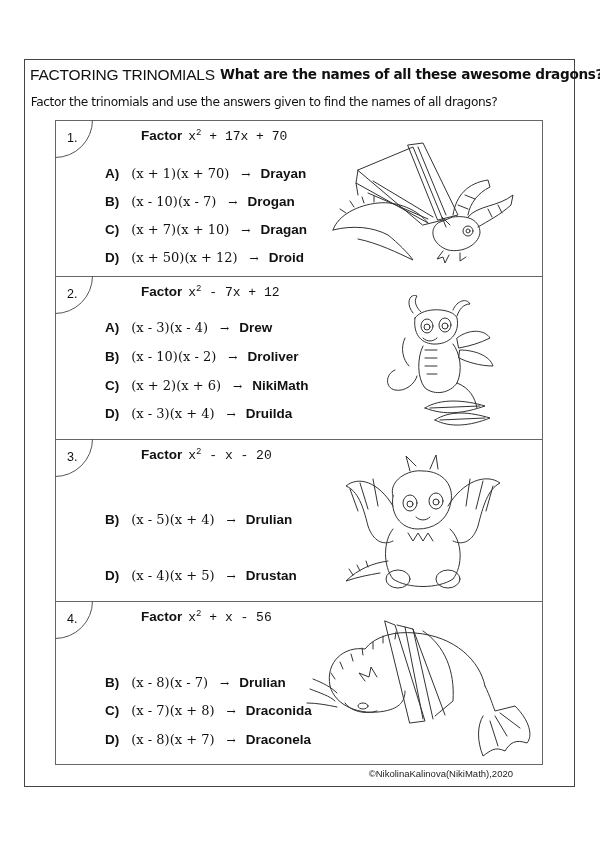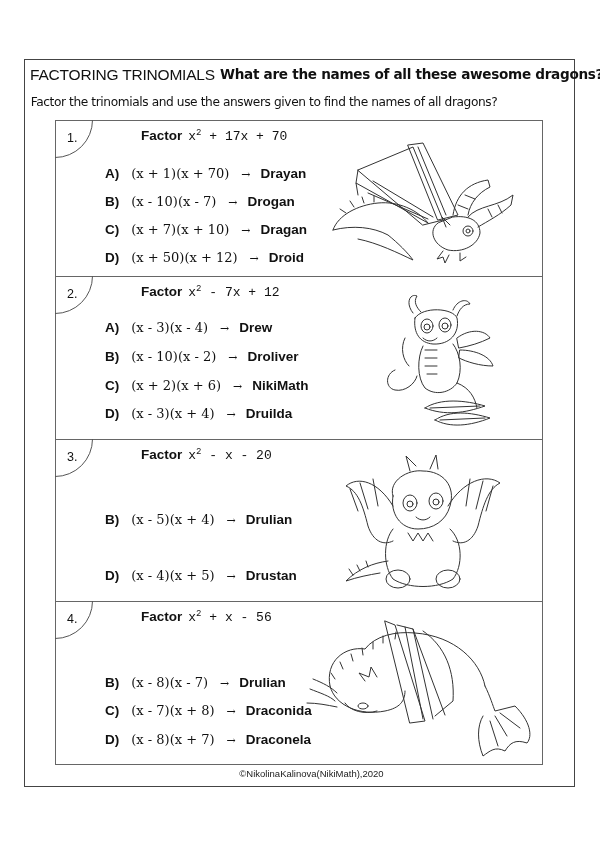--- a/index.html
+++ b/index.html
@@ -19,21 +19,21 @@
   .qtitle .lbl { font-family: "Liberation Sans", sans-serif; font-weight: bold; font-size: 13.5px; margin-right: 6px; padding-left: 36px; }
   .qtitle .expr { font-family: Liberation Mono, monospace; font-size: 13px; }
   .qtitle sup { font-size: 9px; }
   .opt { position: absolute; left: 50px; white-space: nowrap; font-size: 13px; }
   .opt .letter { font-family: "Liberation Sans", sans-serif; font-weight: bold; font-size: 13.5px; }
   .opt .fac { font-family: "DejaVu Serif", serif; font-size: 13px; margin-left: 12px; }
   .opt .arr { font-family: "DejaVu Serif", serif; font-size: 11px; margin: 0 10px 0 12px; }
   .opt .name { font-family: Liberation Sans, sans-serif; font-weight: bold; font-size: 13.5px; }
   .art { position: absolute; }
   .art svg { width: 100%; height: 100%; }
-  .footer { position: absolute; left: 24px; width: 489px; top: 768px; text-align: center; font-family: "Liberation Sans", sans-serif; font-size: 9.5px; color: #222; margin-left: 43px; }
+  .footer { position: absolute; left: 24px; width: 489px; top: 768px; text-align: right; font-family: "Liberation Sans", sans-serif; font-size: 9.5px; color: #222; }
   svg path, svg ellipse, svg circle, svg line, svg polyline { fill: none; stroke: #333; stroke-width: 1; stroke-linejoin: round; stroke-linecap: round; }
 </style>
 </head>
 <body>
 
 <div class="outer"></div>
 
 <div class="title-row">
   <span class="title-left">FACTORING TRINOMIALS</span>
   <span class="title-right">What are the names of all these awesome dragons?</span>

